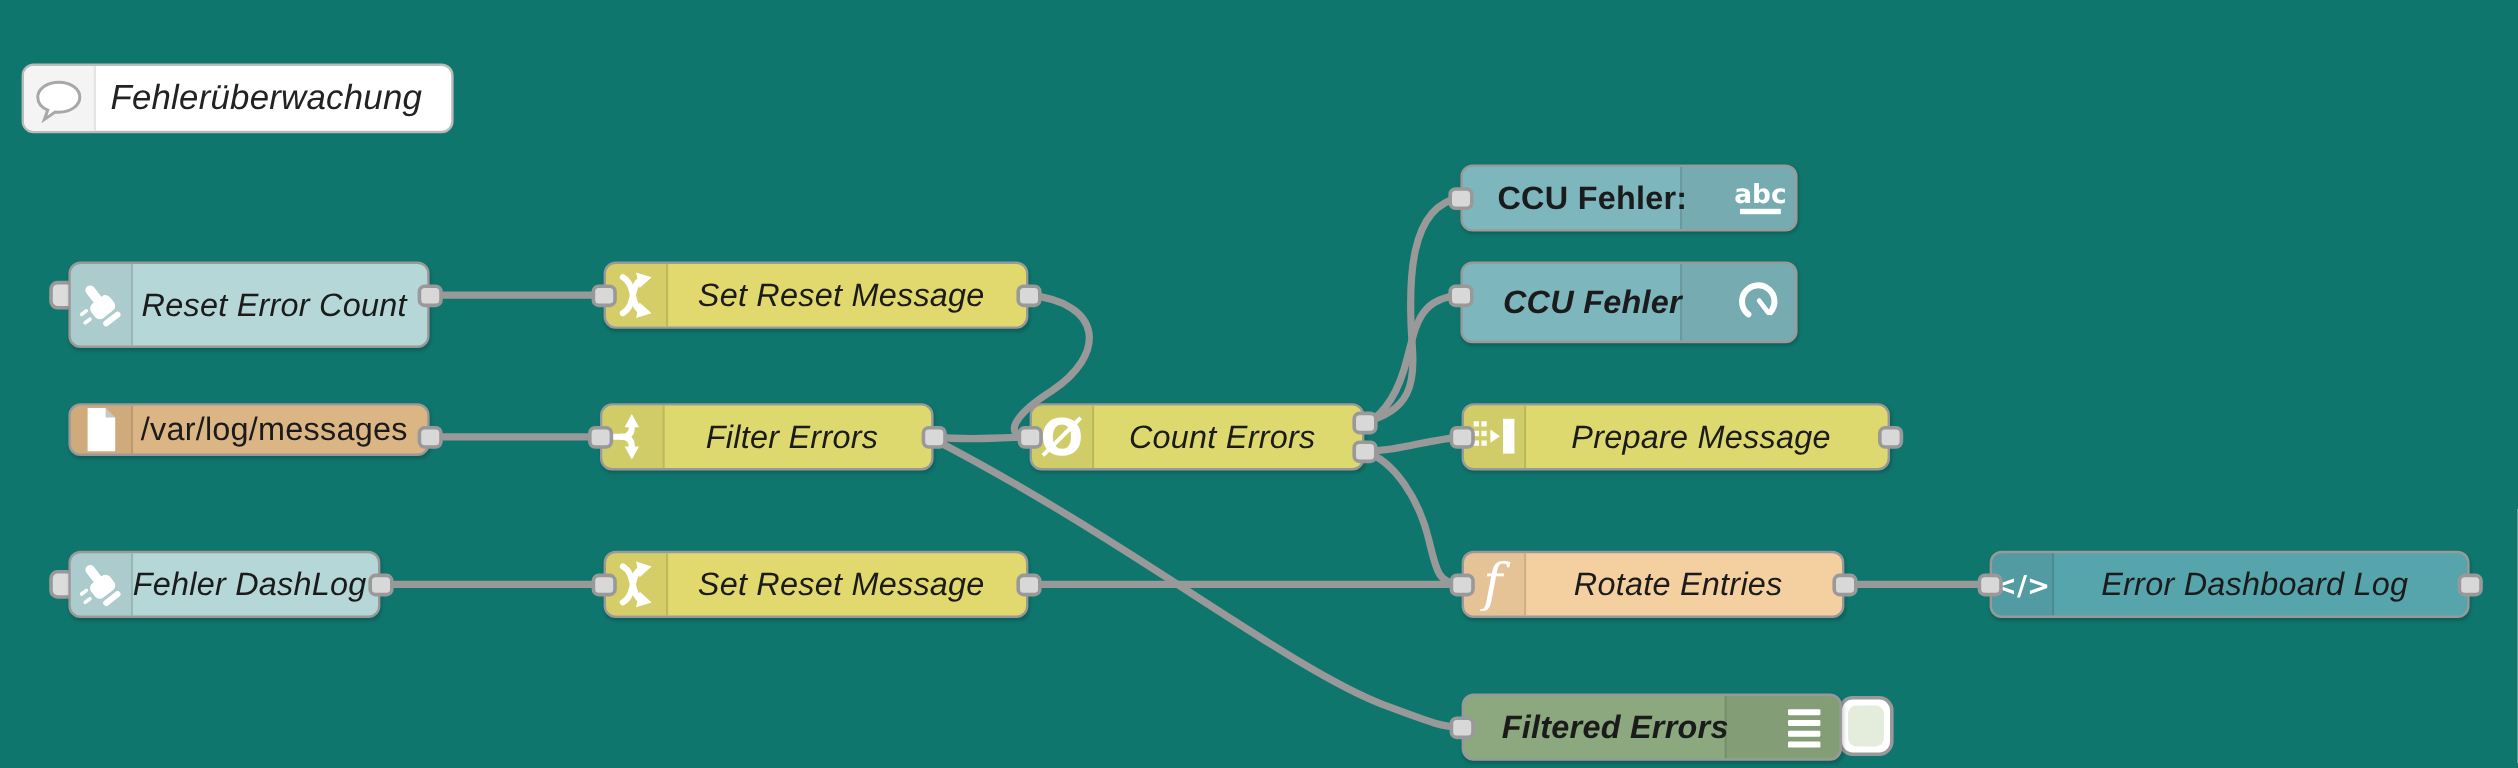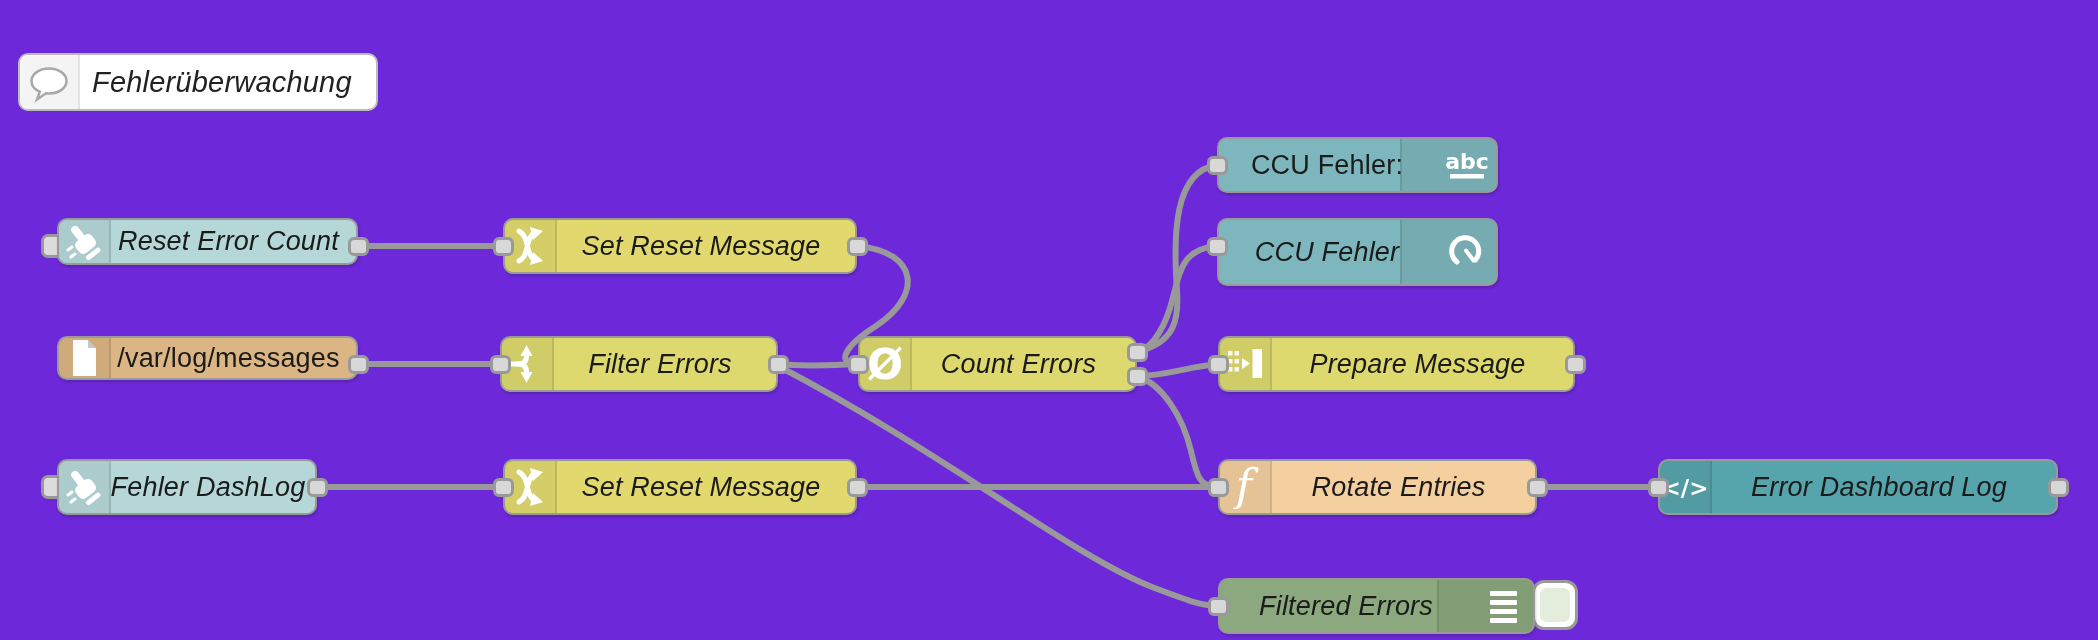--- a/index.html
+++ b/index.html
@@ -1,29 +1,29 @@
 <!DOCTYPE html>
 <html><head>
 <meta charset="utf-8">
 <style>
   html,body{margin:0;padding:0;background:#fff;}
   body{width:2098px;height:640px;overflow:hidden;font-family:"Liberation Sans",sans-serif;}
-  #canvas{position:relative;width:2098px;height:640px;background:#6d28d9;}
+  #canvas{position:relative;width:2098px;height:640px;background:#0f766e;}
   #wires{position:absolute;left:0;top:0;z-index:1;}
   #wires path{stroke:#999;stroke-width:6;fill:none;stroke-linecap:round;stroke-linejoin:round;}
   .node-body{position:absolute;z-index:3;border:2px solid #999;border-radius:10px;box-sizing:border-box;
     box-shadow:1px 2px 3px rgba(0,0,0,.18);}
   .icon-section{position:absolute;top:0;bottom:0;display:flex;align-items:center;justify-content:center;
     background:rgba(0,0,0,0.055);}
   .icon-left{left:0;width:50px;border-right:2px solid rgba(0,0,0,0.10);border-radius:8px 0 0 8px;}
   .icon-right{right:0;width:58px;border-left:2px solid rgba(0,0,0,0.10);border-radius:0 8px 8px 0;padding-left:36px;}
   .node-label{position:absolute;top:0;bottom:0;display:flex;align-items:center;justify-content:center;
     font-size:27px;color:#1b1b1b;white-space:nowrap;letter-spacing:.2px;}
   .lbl-left{left:52px;right:10px;}
-  .lbl-right{left:10px;right:71px;}
+  .lbl-right{left:10px;right:71px;font-weight:bold;}
   .italic{font-style:italic;}
   .port{position:absolute;z-index:4;width:21px;height:19px;background:#d8d8d8;border:3px solid #999;
     border-radius:6px;box-sizing:border-box;}
   .inject-button{position:absolute;z-index:2;width:27px;height:24px;background:#dcdcdc;border:3px solid #999;
     border-radius:7px;box-sizing:border-box;}
   .debug-toggle{position:absolute;z-index:2;width:46px;height:50px;background:#fff;border:3px solid #999;
     border-radius:12px;box-sizing:border-box;}
   .debug-toggle-inner{position:absolute;left:5px;top:5px;right:5px;bottom:5px;background:#e4ecdb;border-radius:7px;}
   
   #comment{position:absolute;left:18px;top:53px;width:360px;height:58px;background:#fff;border:2px solid #bbb;
@@ -55,21 +55,21 @@
       <svg width="44" height="44" viewBox="0 0 44 44">
         <path d="M22,8.5 C12.3,8.5 4.5,14 4.5,21 C4.5,25.6 7.8,29.6 12.8,31.7 L10,39.5 L19,33.3
                  C20,33.4 21,33.5 22,33.5 C31.7,33.5 39.5,28 39.5,21 C39.5,14 31.7,8.5 22,8.5 Z" stroke="#a8a8a8" stroke-width="2.5" fill="#ffffff"></path>
       </svg>
     </div>
     <div class="node-label italic">Fehlerüberwachung</div>
   </div>
 
   <div id="nodes">
       <div class="inject-button" style="left: 41px; top: 234px;"></div>
-      <div class="node-body" style="left: 57px; top: 218px; width: 301px; height: 47px; background: rgb(181, 215, 216);">
+      <div class="node-body" style="left: 57px; top: 218px; width: 301px; height: 72px; background: rgb(181, 215, 216);">
         <div class="icon-section icon-left">
           <svg width="44" height="44" viewBox="0 0 44 44">
             <g fill="#fff" transform="rotate(-38 22 22)">
               <rect x="18.5" y="3" width="8" height="22" rx="4"></rect>
               <rect x="12" y="17" width="20" height="15" rx="5"></rect>
               <rect x="13.5" y="34.5" width="17" height="5" rx="2.5"></rect>
             </g>
             <g stroke="#fff" stroke-width="3" stroke-linecap="round">
               <line x1="6" y1="30" x2="10" y2="27"></line>
               <line x1="9" y1="37" x2="13" y2="34"></line>

